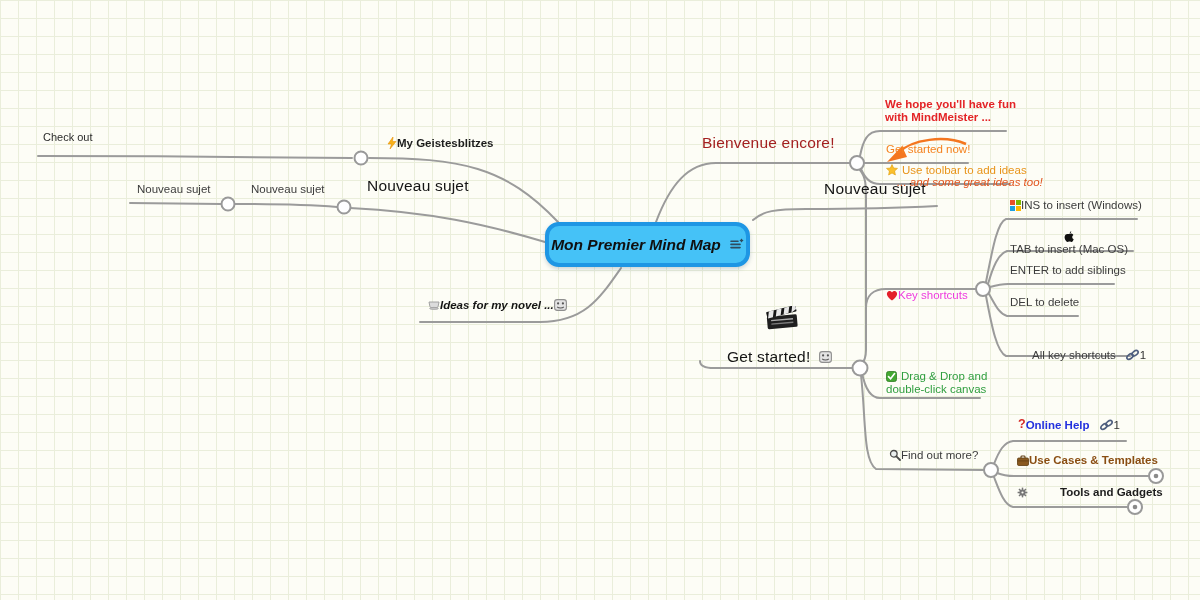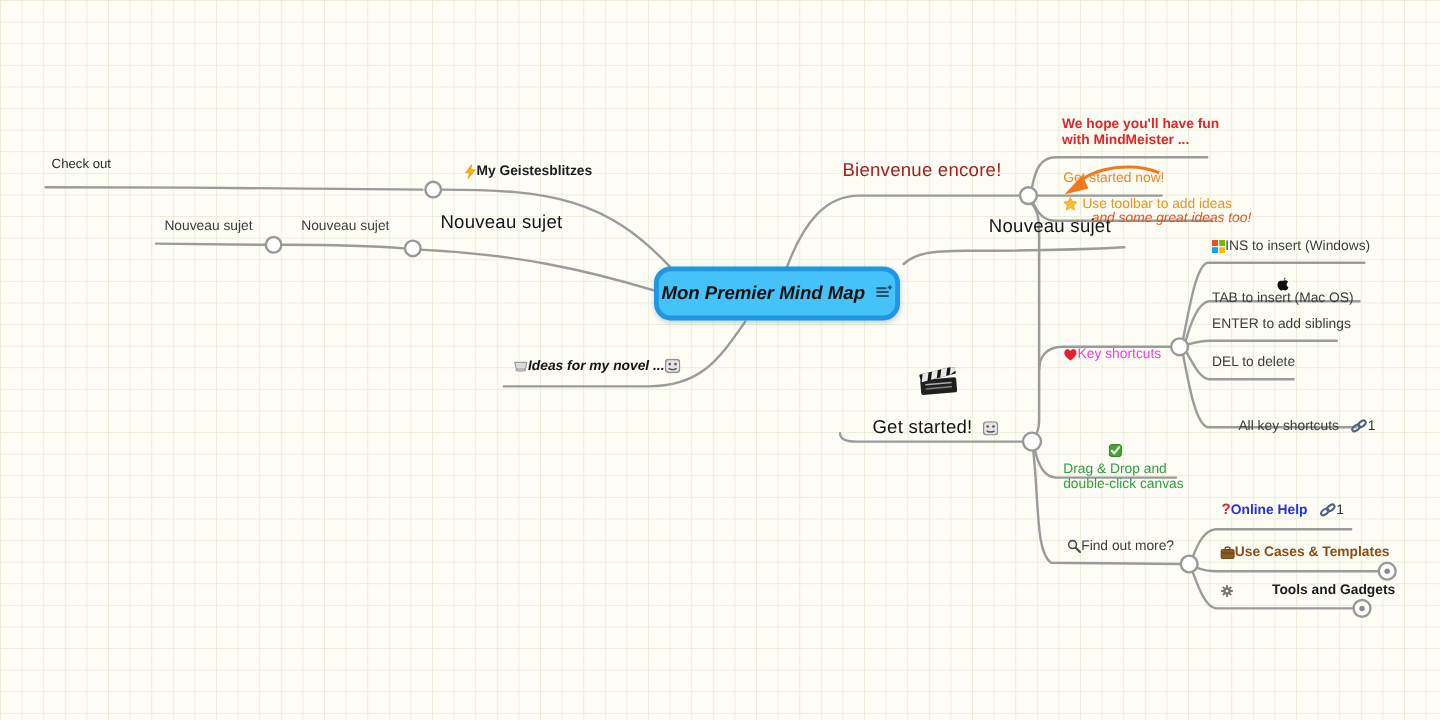--- a/index.html
+++ b/index.html
@@ -254,21 +254,21 @@
           <g stroke="#4f5f7f" stroke-width="1.7" fill="none">
             <ellipse cx="5" cy="8.6" rx="3.5" ry="2.1" transform="rotate(-38 5 8.6)"></ellipse>
             <ellipse cx="10" cy="5.2" rx="3.5" ry="2.1" transform="rotate(-38 10 5.2)"></ellipse>
           </g>
         </svg>
     </span>
     <span class="count">1</span>
   </div>
 
   <div class="node stack lvl2 c-green" style="left:886px;top:370px;gap:1px;">
-    <span style="display:inline-flex;align-items:center;gap:4px;flex-direction:column;">
+    <span style="display:inline-flex;align-items:center;gap:4px;">
       <span class="icon">
         <svg width="11" height="11" viewBox="0 0 11 11">
             <rect x="0.5" y="0.5" width="10" height="10" rx="2" fill="#43A832" stroke="#2E7D22" stroke-width="0.8"></rect>
             <path d="M2.5 5.6 L4.6 7.8 L8.6 2.6" stroke="#fff" stroke-width="1.6" fill="none" stroke-linecap="round"></path>
           </svg>
       </span>
       <span>Drag &amp; Drop and</span>
     </span>
     <span>double-click canvas</span>
   </div>

